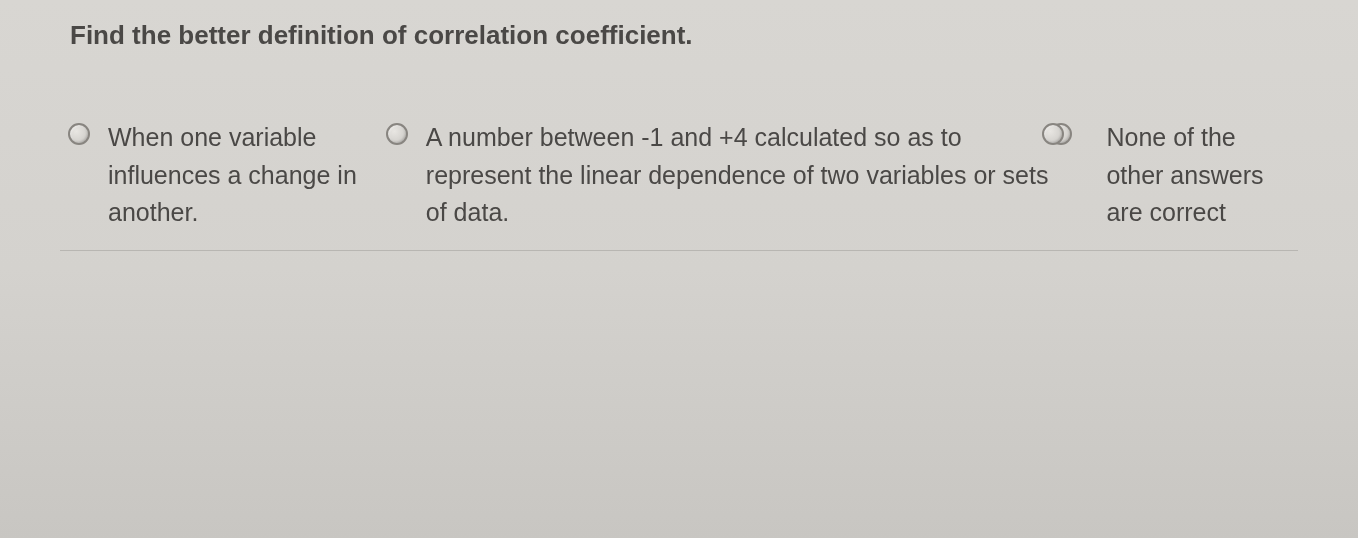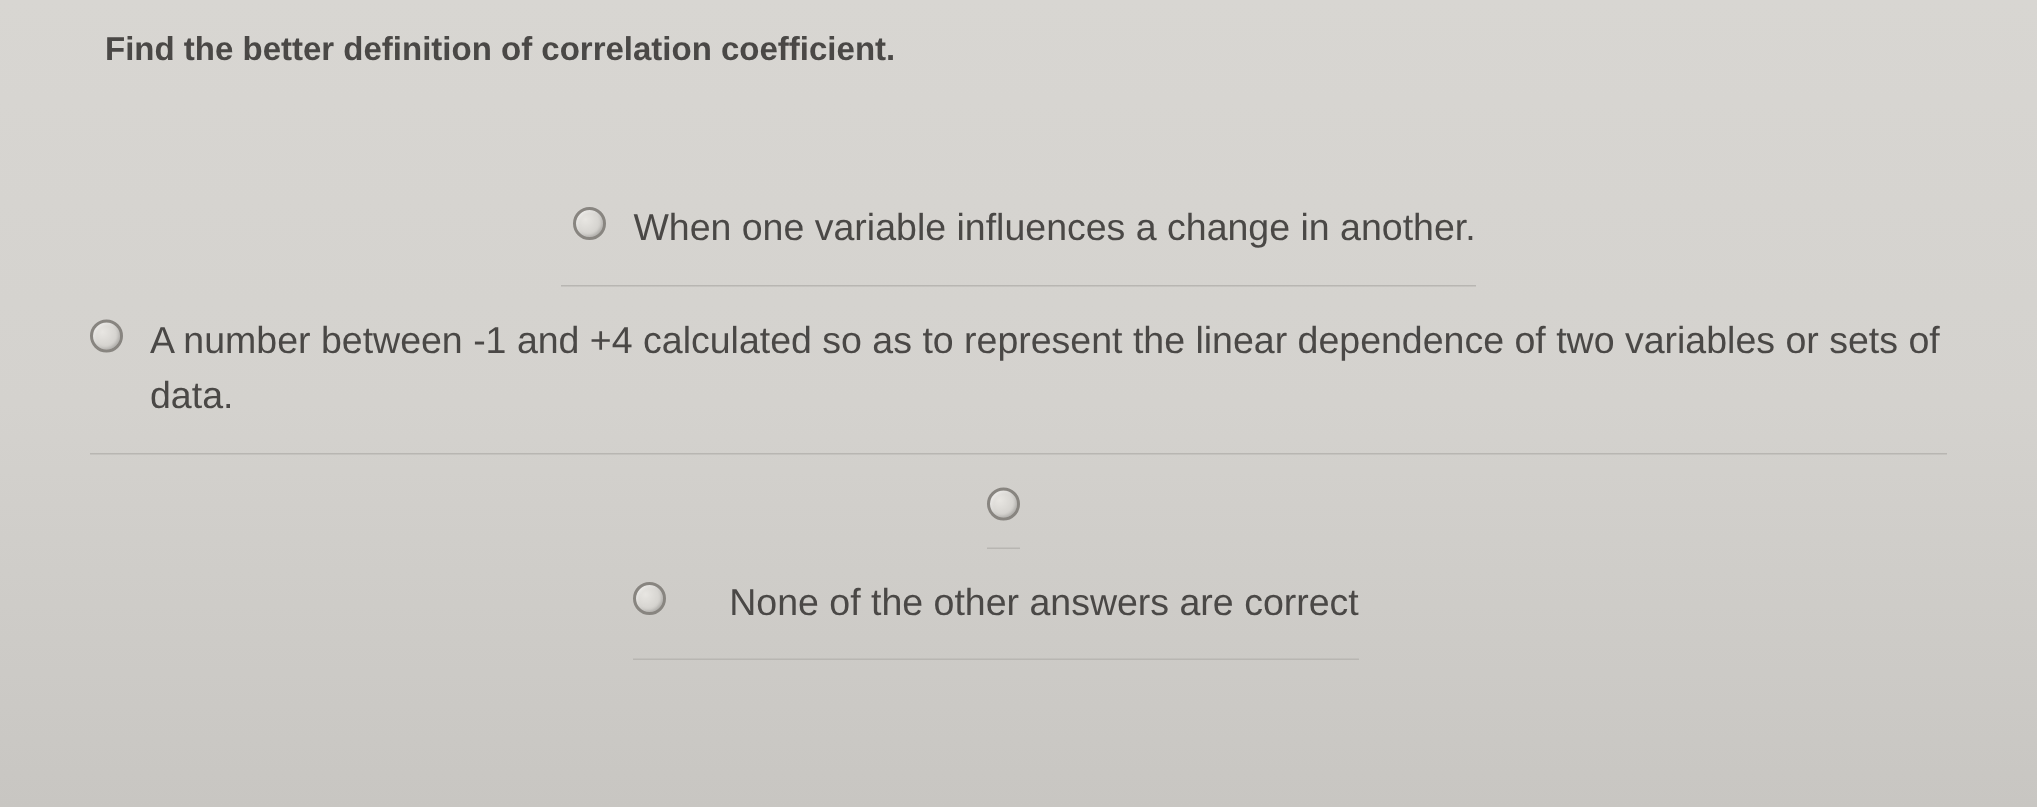--- a/index.html
+++ b/index.html
@@ -13,30 +13,29 @@
       background: linear-gradient(to bottom, #d8d6d2 0%, #d4d2ce 50%, #c8c6c2 100%);
       font-family: 'Segoe UI', Tahoma, sans-serif;
       color: #3a3a3a;
       padding: 20px 60px 0 60px;
       overflow: hidden;
     }
     .question-container {
       width: 100%;
     }
     .question-text {
-      font-size: 22px;
+      font-size: 26px;
       font-weight: 600;
       color: #4a4846;
-      margin-bottom: 70px;
+      margin-bottom: 50px;
       padding-left: 10px;
     }
     .options {
       display: flex;
-      flex-direction: column;
-      align-items: center;
+      flex-direction: row;
     }
     .option {
       display: flex;
       align-items: flex-start;
       padding: 18px 0 18px 0;
       border-bottom: 1px solid #b8b6b2;
       gap: 18px;
     }
     .option:first-child {
       border-top: none;

